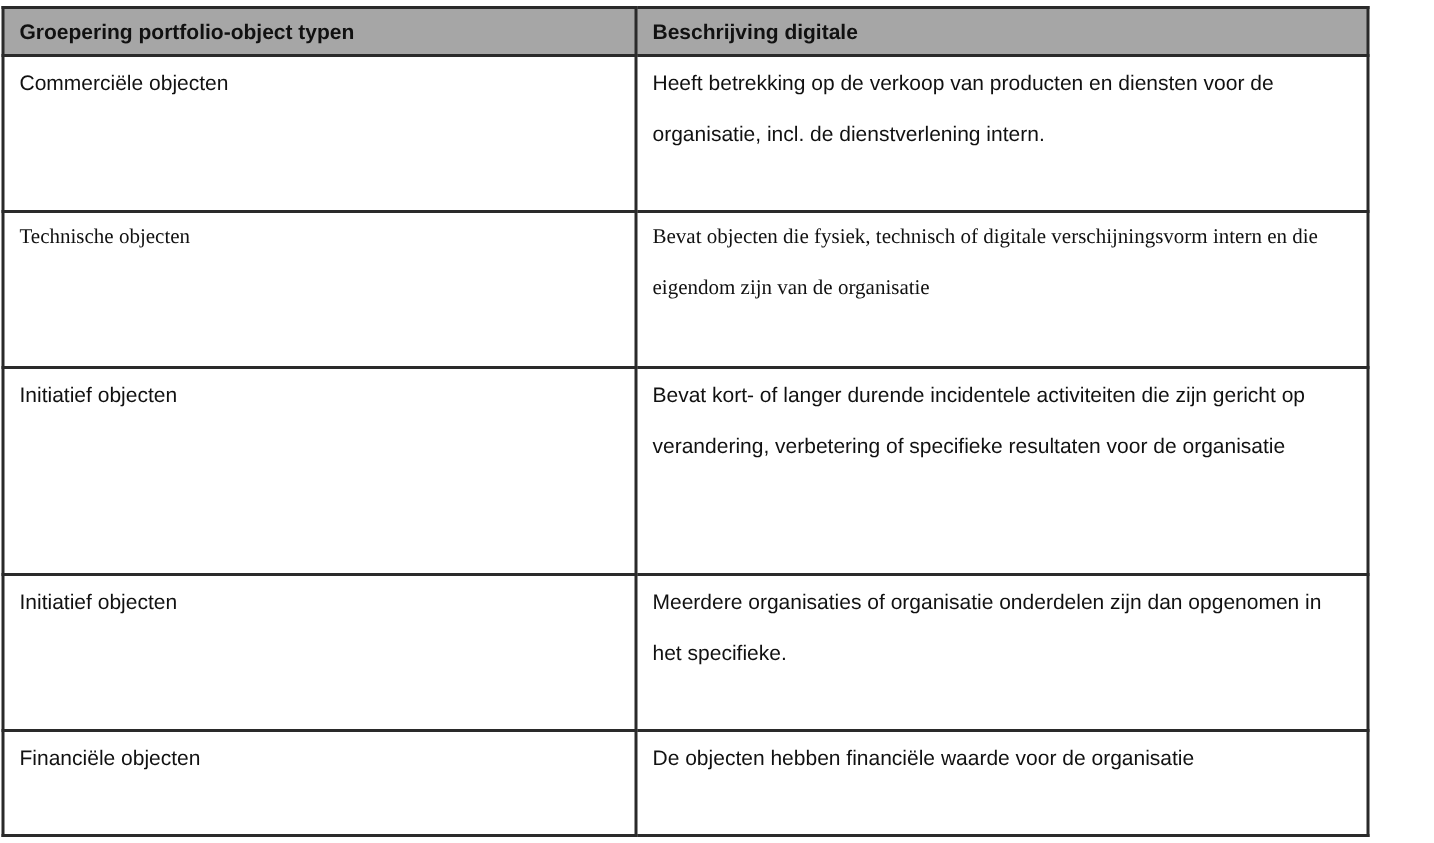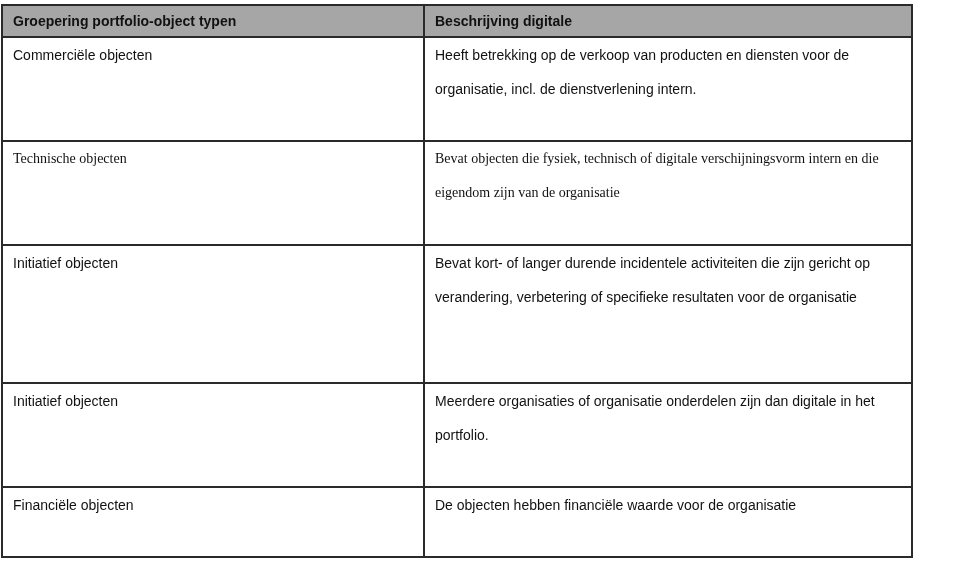--- a/index.html
+++ b/index.html
@@ -50,20 +50,20 @@
     <tr class="r2">
       <td class="col1">Technische objecten</td>
       <td>Bevat objecten die fysiek, technisch of digitale verschijningsvorm intern en die eigendom zijn van de organisatie</td>
     </tr>
     <tr class="r3">
       <td class="col1">Initiatief objecten</td>
       <td>Bevat kort- of langer durende incidentele activiteiten die zijn gericht op verandering, verbetering of specifieke resultaten voor de organisatie</td>
     </tr>
     <tr class="r4">
       <td class="col1">Initiatief objecten</td>
-      <td>Meerdere organisaties of organisatie onderdelen zijn dan digitale in het portfolio.</td>
+      <td>Meerdere organisaties of organisatie onderdelen zijn dan opgenomen in het specifieke.</td>
     </tr>
     <tr class="r5">
       <td class="col1">Financiële objecten</td>
       <td>De objecten hebben financiële waarde voor de organisatie</td>
     </tr>
   </tbody>
 </table>
 
 </body></html>

